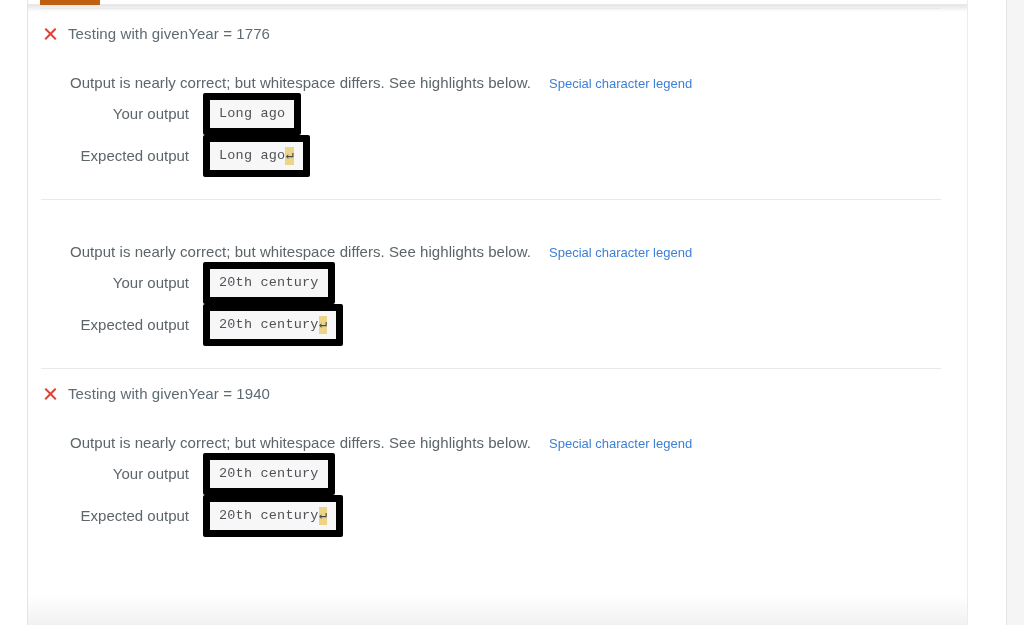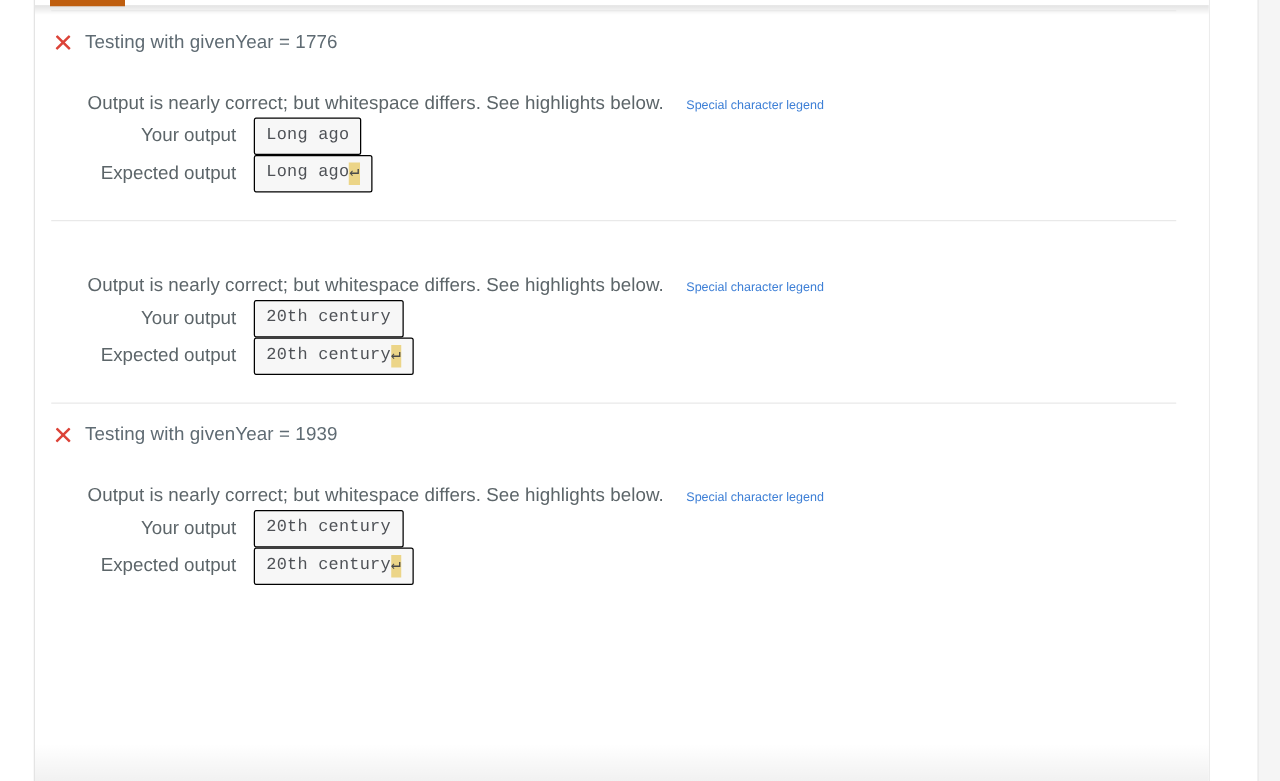--- a/index.html
+++ b/index.html
@@ -174,21 +174,21 @@
     margin-top: 28px;
   }
   .case-message {
     font-size: 15px;
     color: #5c6569;
     line-height: 20px;
     letter-spacing: 0.05px;
     white-space: nowrap;
   }
   .legend-link {
-    font-size: 10px;
+    font-size: 13px;
     color: #3d7fd6;
     line-height: 18px;
     margin-left: 18px;
     text-decoration: none;
     white-space: nowrap;
     cursor: pointer;
   }
 
   .io-row {
     display: flex;
@@ -201,21 +201,21 @@
     font-size: 15px;
     color: #5c6569;
     line-height: 20px;
     padding-right: 14px;
     box-sizing: border-box;
     white-space: nowrap;
   }
   .io-box {
     display: inline-flex;
     align-items: center;
-    border: 1px solid #000000;
+    border: 7px solid #000000;
     background: #f7f7f7;
     border-radius: 2px;
     padding: 5px 9px;
     font-family: "Liberation Mono", "DejaVu Sans Mono", monospace;
     font-size: 13.5px;
     line-height: 18px;
     color: #4f5257;
     white-space: pre;
     letter-spacing: 0.2px;
   }
@@ -298,21 +298,21 @@
 
     </div>
   </div>
 
   <div class="test-case">
     <div class="case-divider"></div>
     <div class="case-body">
 
       <div class="case-header">
         <span class="x-icon"></span>
-        <span class="case-title">Testing with givenYear = 1939</span>
+        <span class="case-title">Testing with givenYear = 1940</span>
       </div>
 
       <div class="case-message-row">
         <span class="case-message">Output is nearly correct; but whitespace differs. See highlights below.</span>
         <a class="legend-link">Special character legend</a>
       </div>
 
       <div class="io-row">
         <span class="io-label">Your output</span>
         <span class="io-box">20th century</span>

